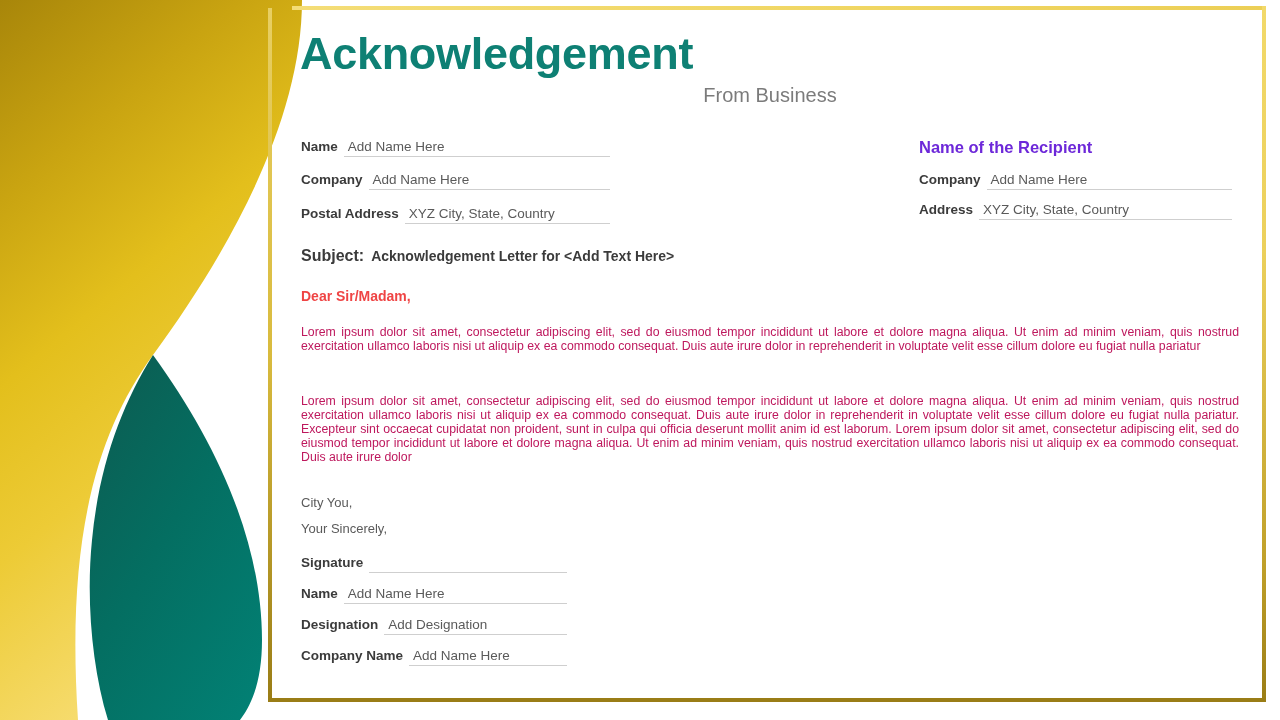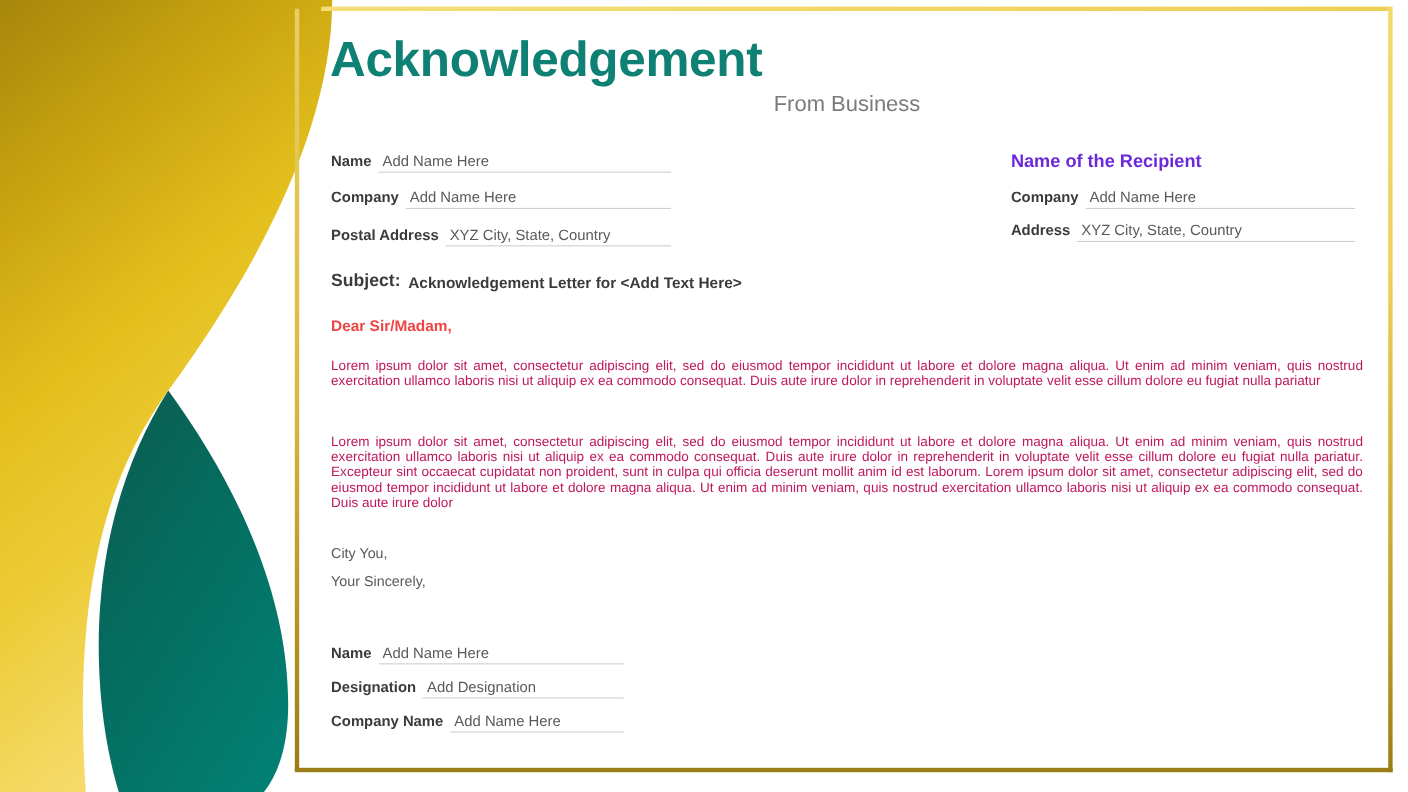--- a/index.html
+++ b/index.html
@@ -132,21 +132,21 @@
   }
   #recipient-company-row { left: 919px; top: 169px; width: 313px; }
   #recipient-address-row { left: 919px; top: 199px; width: 313px; }
 
   
   #subject-row {
     position: absolute;
     left: 301px;
     top: 247px;
     display: flex;
-    align-items: flex-end;
+    align-items: center;
   }
   #subject-label {
     font-size: 16px;
     font-weight: bold;
     color: #3b3b3b;
   }
   #subject-value {
     font-size: 14px;
     font-weight: bold;
     color: #3b3b3b;
@@ -273,20 +273,26 @@
   </div>
 
   <div id="salutation">Dear Sir/Madam,</div>
 
   <div class="body-paragraph" id="paragraph-1">Lorem ipsum dolor sit amet, consectetur adipiscing elit, sed do eiusmod tempor incididunt ut labore et dolore magna aliqua. Ut enim ad minim veniam, quis nostrud exercitation ullamco laboris nisi ut aliquip ex ea commodo consequat. Duis aute irure dolor in reprehenderit in voluptate velit esse cillum dolore eu fugiat nulla pariatur</div>
   <div class="body-paragraph" id="paragraph-2">Lorem ipsum dolor sit amet, consectetur adipiscing elit, sed do eiusmod tempor incididunt ut labore et dolore magna aliqua. Ut enim ad minim veniam, quis nostrud exercitation ullamco laboris nisi ut aliquip ex ea commodo consequat. Duis aute irure dolor in reprehenderit in voluptate velit esse cillum dolore eu fugiat nulla pariatur. Excepteur sint occaecat cupidatat non proident, sunt in culpa qui officia deserunt mollit anim id est laborum. Lorem ipsum dolor sit amet, consectetur adipiscing elit, sed do eiusmod tempor incididunt ut labore et dolore magna aliqua. Ut enim ad minim veniam, quis nostrud exercitation ullamco laboris nisi ut aliquip ex ea commodo consequat. Duis aute irure dolor</div>
 
   <div id="closing-thanks">City You,</div>
   <div id="closing-sincerely">Your Sincerely,</div>
 
+  <div class="field-row" id="signature-row">
+    <span class="field-label">Signature</span>
+    <span class="field-underline">
+      <span class="field-value"></span>
+    </span>
+  </div>
 
   <div class="field-row" id="sign-name-row">
     <span class="field-label">Name</span>
     <span class="field-underline">
       <span class="field-value">Add Name Here</span>
     </span>
   </div>
 
   <div class="field-row" id="sign-desig-row">
     <span class="field-label">Designation</span>

